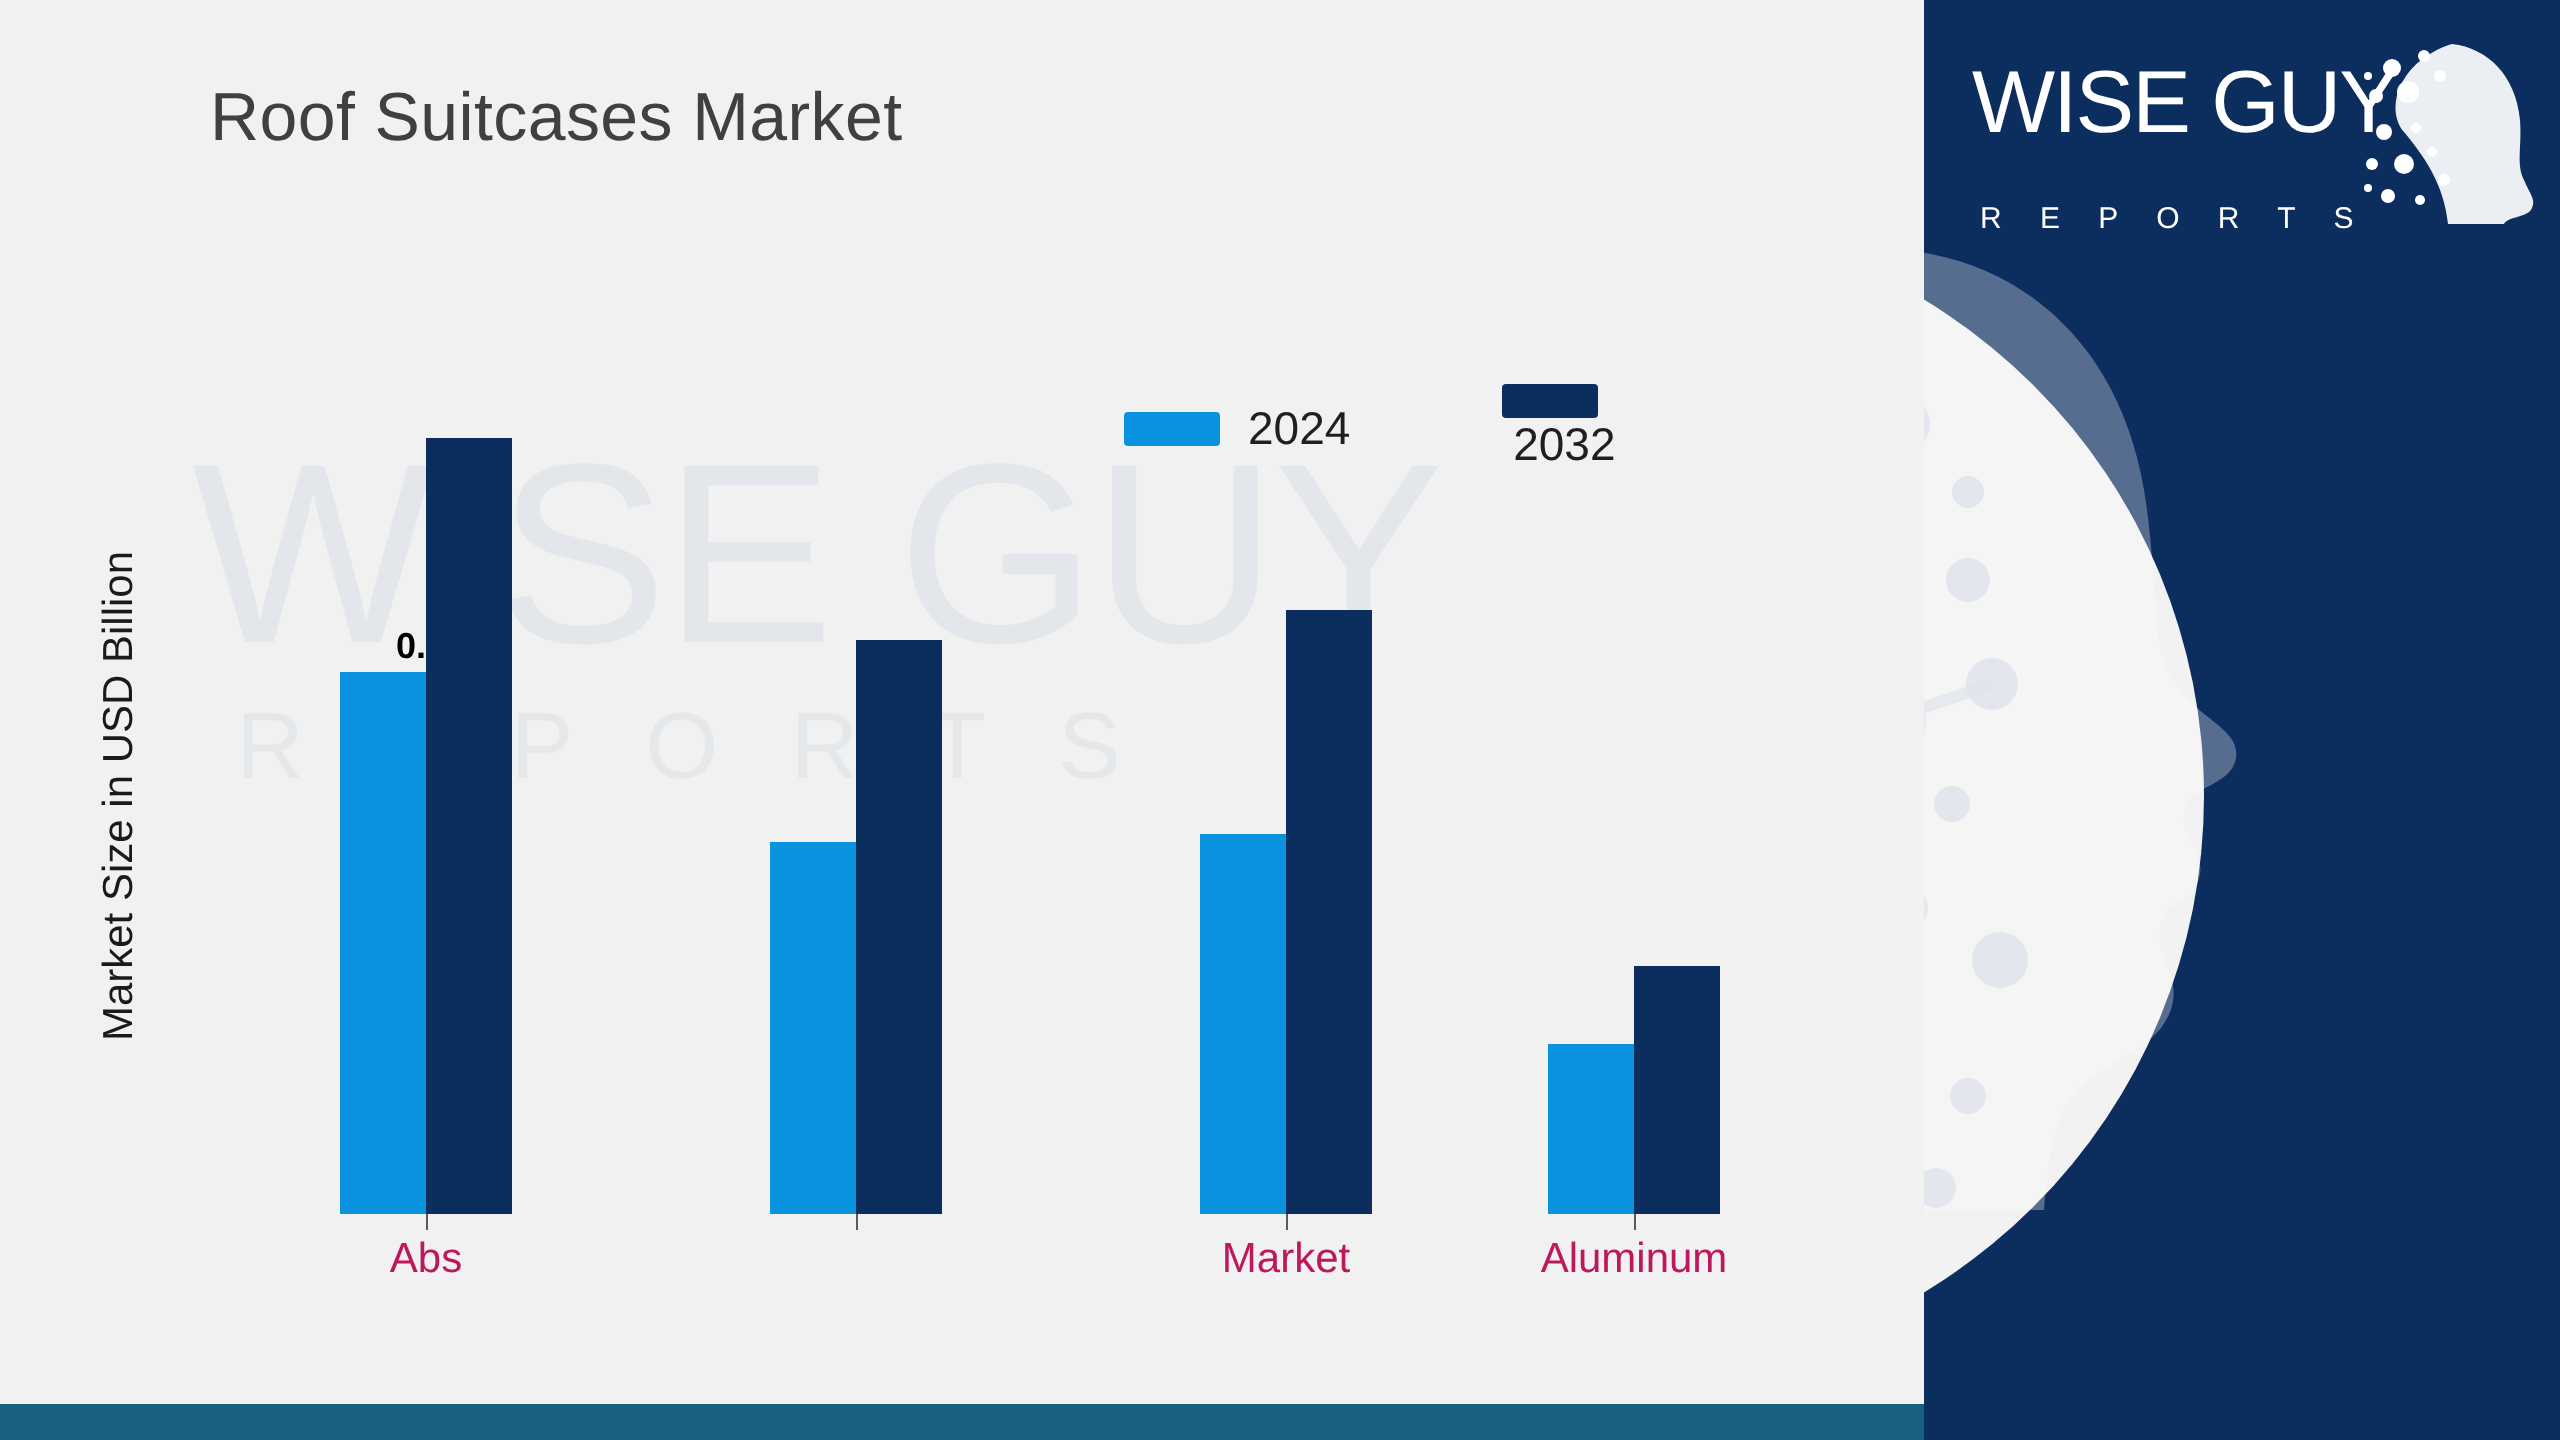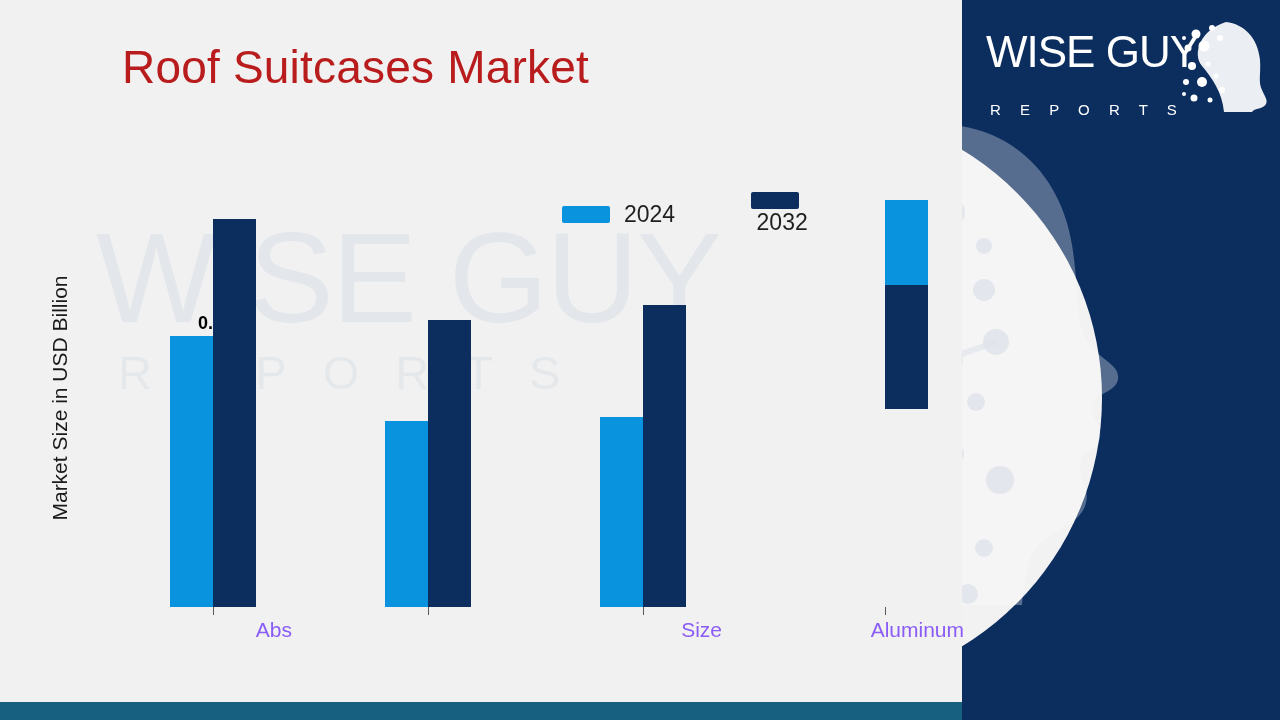--- a/index.html
+++ b/index.html
@@ -49,23 +49,23 @@
   #logo-dots{ position:absolute; left:196px; top:0px; width:86px; height:92px; }
 
   
   #bottom-strip{
     position:absolute; left:0; bottom:0; width:962px; height:18px;
     background:#176080;
   }
 
   
   #title{
-    position:absolute; left:122px; top:40px;
-    font-family:"Liberation Sans", sans-serif;
-    font-size:46px; font-weight:400; color:#b91c1c;
+    position:absolute; left:105px; top:40px;
+    font-family:"Liberation Sans", sans-serif;
+    font-size:34px; font-weight:400; color:#404040;
     letter-spacing:.2px; white-space:nowrap;
   }
 
   
   #watermark{
     position:absolute; left:96px; top:214px; width:790px; height:220px;
     pointer-events:none;
   }
   #wm-wise{
     font-family:"Liberation Sans", sans-serif;
@@ -124,23 +124,23 @@
     font-family:"Liberation Sans", sans-serif;
     font-size:18px; font-weight:bold; color:#000;
     margin-bottom:2px; white-space:nowrap;margin-left:32px;
   }
   .tick{
     position:absolute; top:100%; left:50%;
     width:1px; height:8px; background:#5a5a5a;
   }
   .cat-label{
     position:absolute; top:100%; left:-36px; width:158px;
-    margin-top:10px; text-align:right;
-    font-family:"Liberation Sans", sans-serif;
-    font-size:21px; color:#8b5cf6; line-height:26px;
+    margin-top:10px; text-align:center;
+    font-family:"Liberation Sans", sans-serif;
+    font-size:21px; color:#be185d; line-height:26px;
     word-break:break-all;
   }
 </style>
 </head>
 <body>
 
 <div id="right-panel">
 
   <div id="white-circle"></div>
 
@@ -261,22 +261,22 @@
       </div>
       <div class="bar-group" style="left: 265px;">
         <div class="bar" style="height: 186.057px; background: rgb(9, 146, 222); position: relative;"></div>
         <div class="bar" style="height: 286.838px; background: rgb(12, 46, 95); position: relative;"></div>
         <div class="tick"></div>
       </div>
       <div class="bar-group" style="left: 480px;">
         <div class="bar" style="height: 189.933px; background: rgb(9, 146, 222); position: relative;"></div>
         <div class="bar" style="height: 302.343px; background: rgb(12, 46, 95); position: relative;"></div>
         <div class="tick"></div>
-        <div class="cat-label">Size</div>
-      </div>
-      <div class="bar-group" style="left: 722px; flex-direction: column;">
+        <div class="cat-label">Market</div>
+      </div>
+      <div class="bar-group" style="left: 654px;">
         <div class="bar" style="height: 85.2762px; background: rgb(9, 146, 222); position: relative;"></div>
         <div class="bar" style="height: 124.038px; background: rgb(12, 46, 95); position: relative;"></div>
         <div class="tick"></div>
         <div class="cat-label">Aluminum</div>
       </div>
     </div>
 </div>
 
 </body></html>

